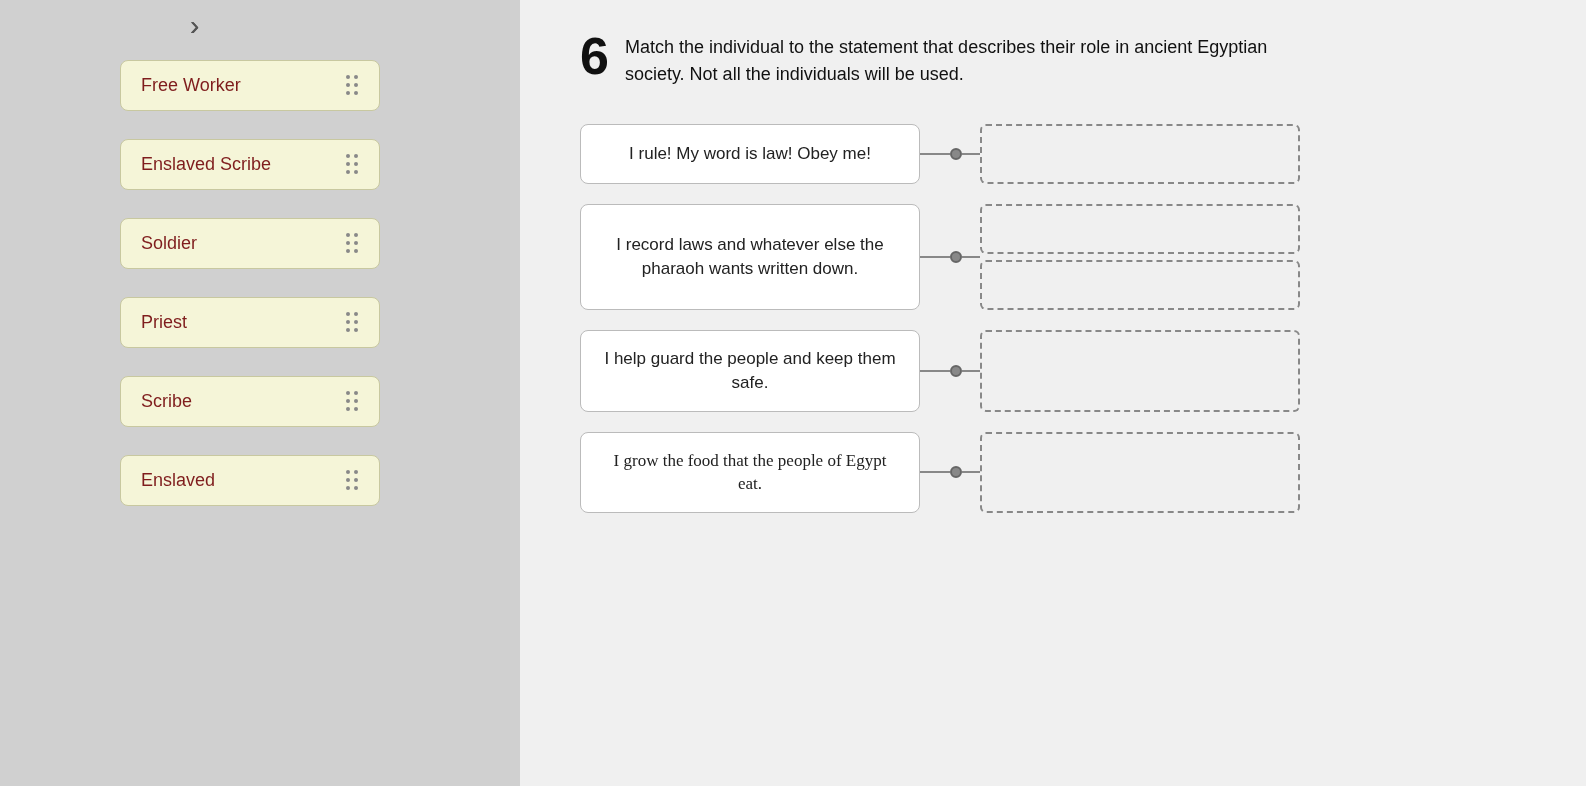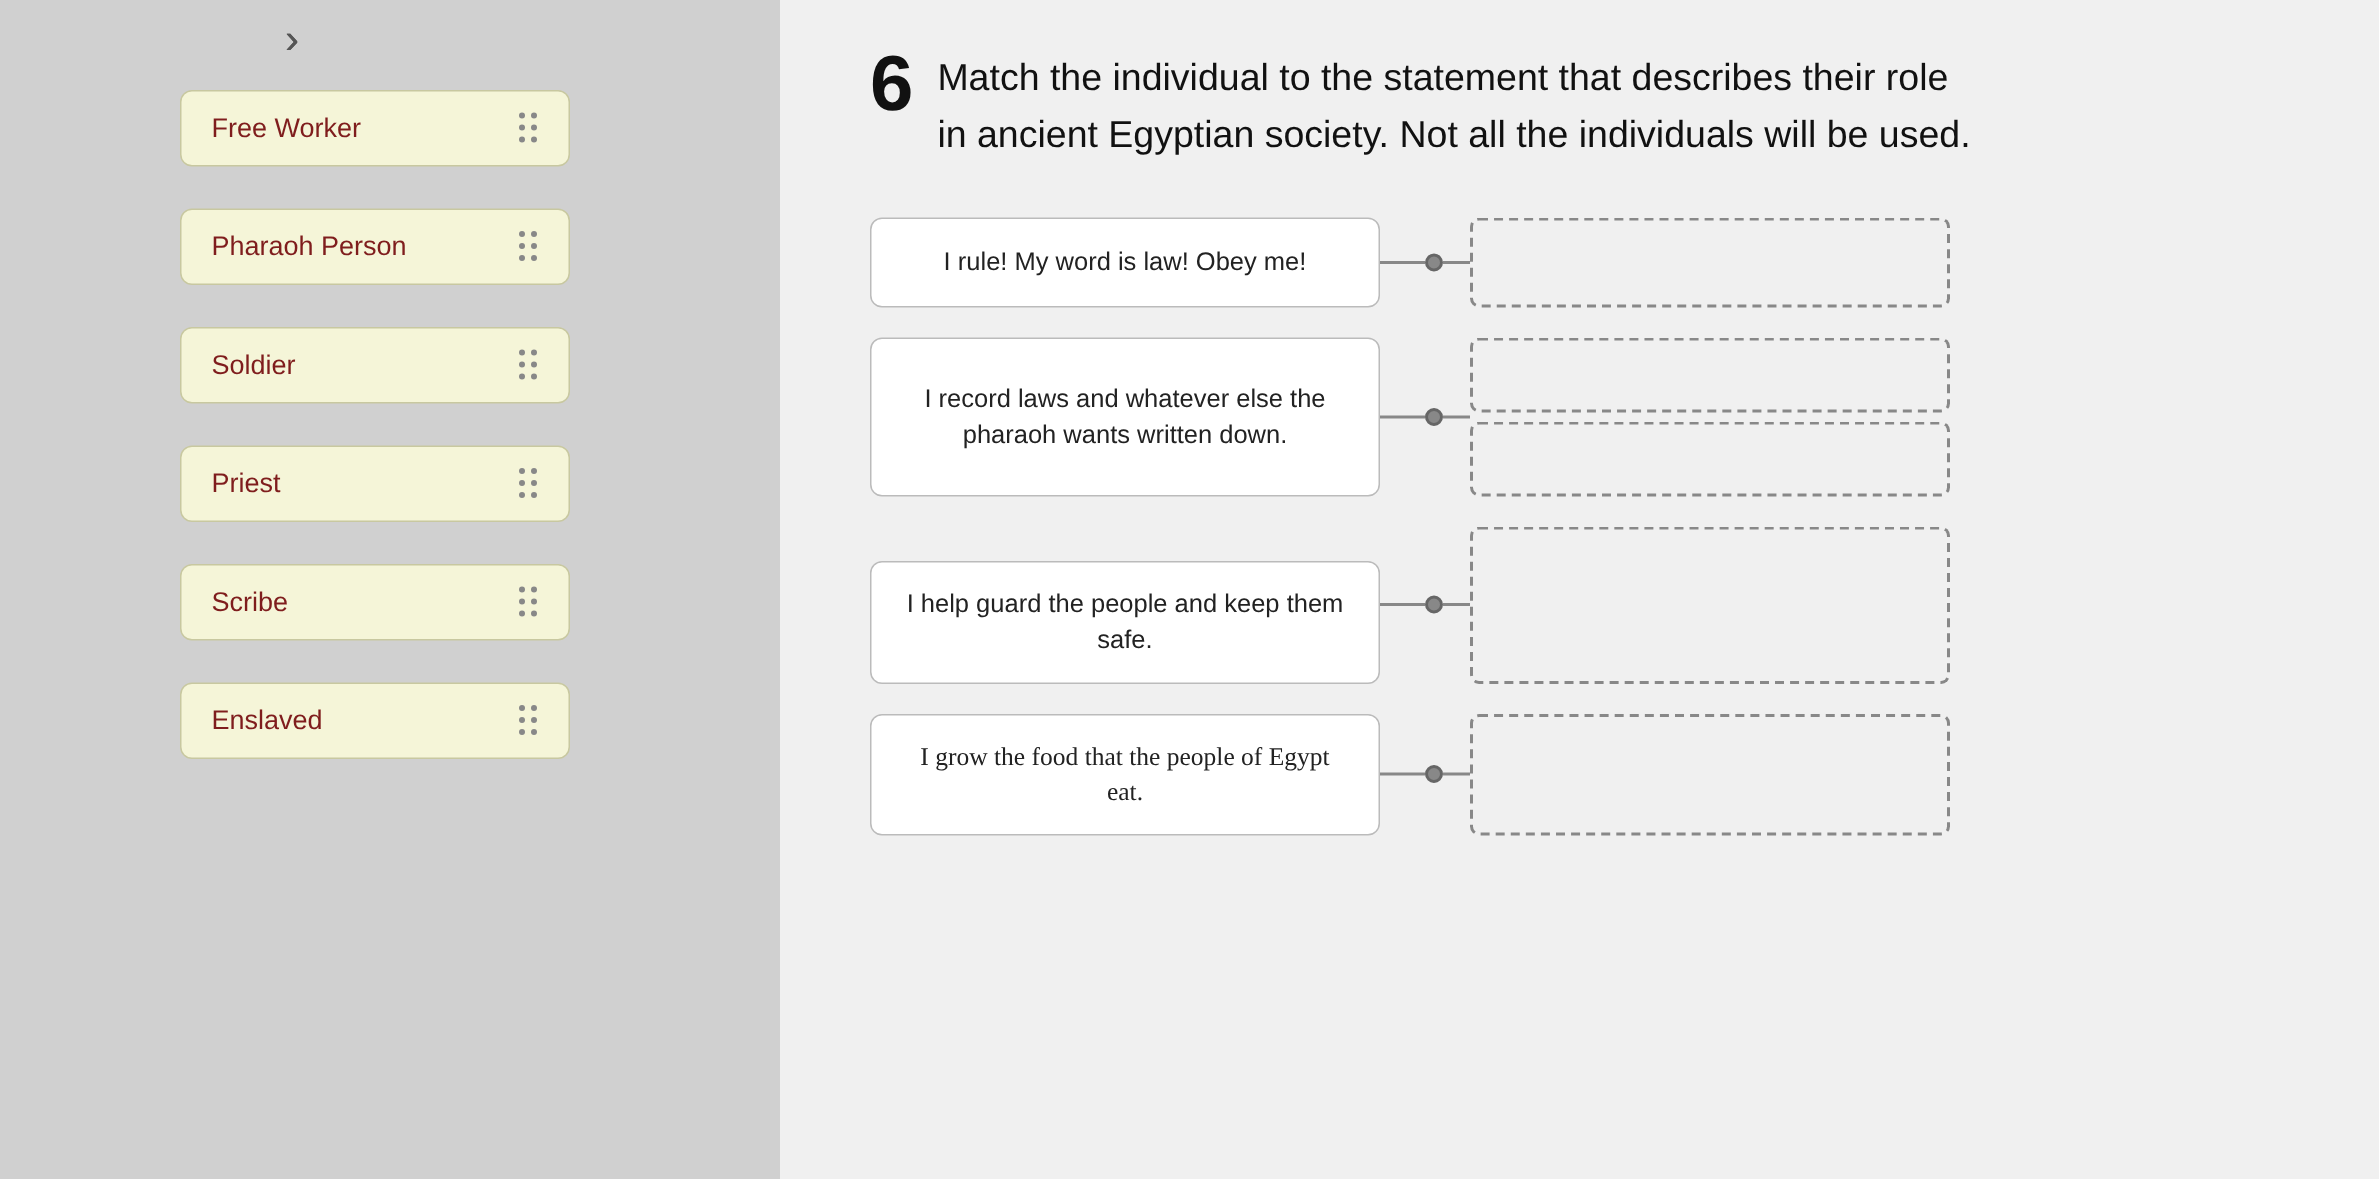--- a/index.html
+++ b/index.html
@@ -78,21 +78,21 @@
     }
 
     .question-number {
       font-size: 52px;
       font-weight: 900;
       color: #111;
       line-height: 1;
     }
 
     .question-text {
-      font-size: 25px;
+      font-size: 18px;
       color: #111;
       line-height: 1.5;
       max-width: 700px;
       padding-top: 4px;
     }
 
     
     .match-area {
       display: flex;
       flex-direction: column;
@@ -172,21 +172,21 @@
       <div class="drag-dot"></div>
         <div class="drag-dot"></div>
       <div class="drag-dot"></div>
         <div class="drag-dot"></div>
       <div class="drag-dot"></div>
         <div class="drag-dot"></div>
     </div>
   </div>
 
   <div class="drag-item">
-    <span>Pharaoh Person</span>
+    <span>Enslaved Scribe</span>
     <div class="drag-handle">
       <div class="drag-dot"></div>
         <div class="drag-dot"></div>
       <div class="drag-dot"></div>
         <div class="drag-dot"></div>
       <div class="drag-dot"></div>
         <div class="drag-dot"></div>
     </div>
   </div>
 
@@ -268,21 +268,21 @@
         <div class="connector-dot"></div>
         <div class="connector-line-right"></div>
       </div>
       <div style="display:flex;flex-direction:column;gap:6px;">
         <div class="drop-box" style="min-height:50px;"></div>
         <div class="drop-box" style="min-height:50px;"></div>
       </div>
     </div>
 
     <div class="match-row">
-      <div class="statement-box drop-box-tall" style="min-height:80px;margin-top:23px;">
+      <div class="statement-box drop-box-tall" style="min-height:80px;">
         <span>I help guard the people and keep them safe.</span>
       </div>
       <div class="connector">
         <div class="connector-line"></div>
         <div class="connector-dot"></div>
         <div class="connector-line-right"></div>
       </div>
       <div class="drop-box" style="min-height:80px;"></div>
     </div>
 

